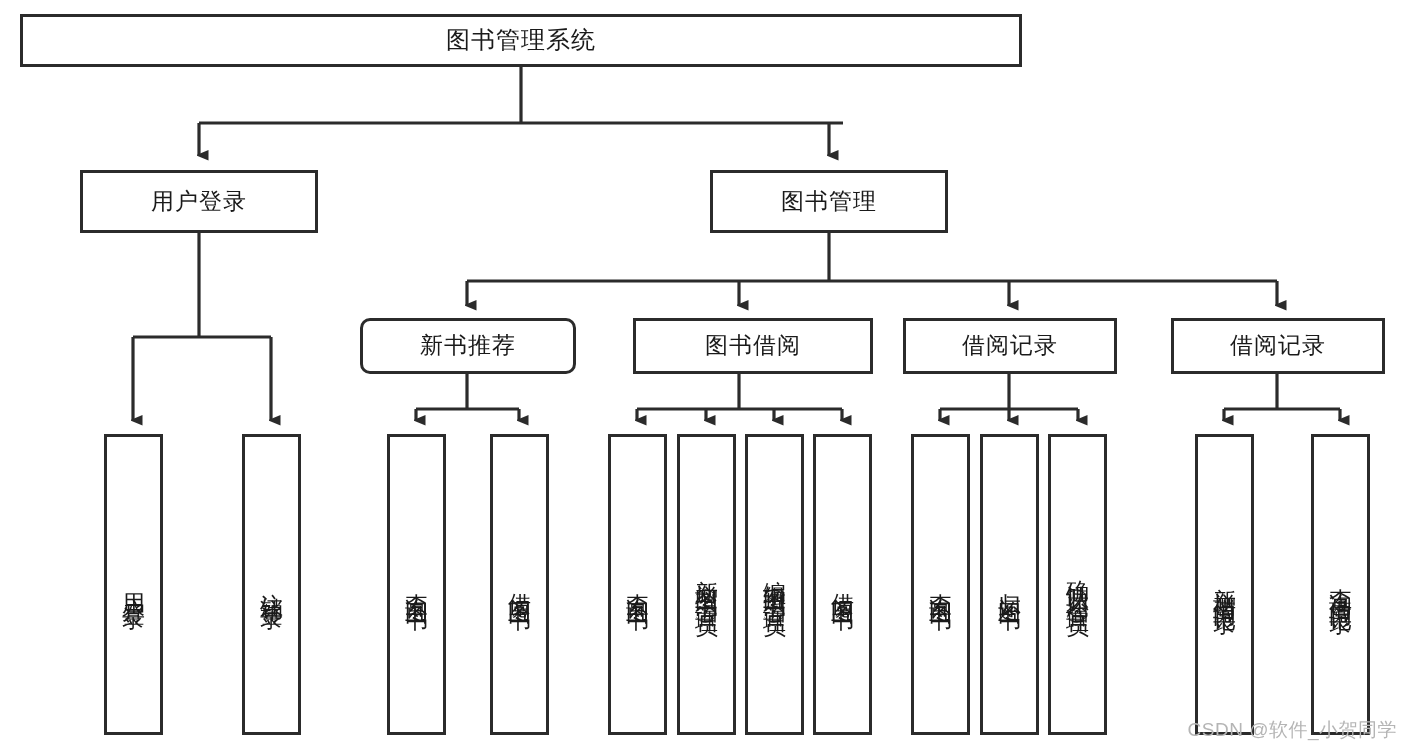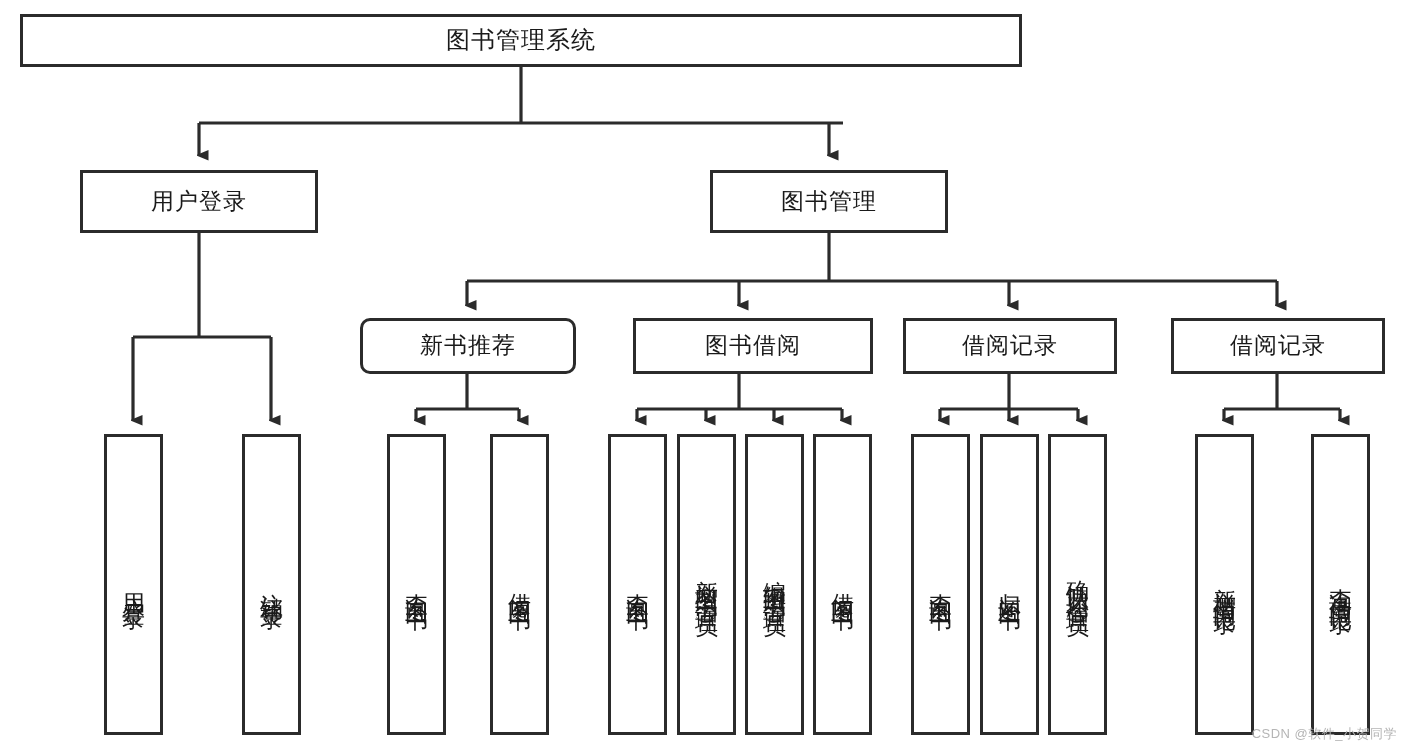--- a/index.html
+++ b/index.html
@@ -50,21 +50,21 @@
     text-align: center;
     padding: 4px 0;
   }
   .node.root {
     font-size: 24px;
   }
   .watermark {
     position: absolute;
     right: 8px;
     bottom: 4px;
-    font-size: 13px;
+    font-size: 19px;
     color: #b5b5b5;
     white-space: nowrap;
     letter-spacing: 0.5px;
   }
 </style>
 </head>
 <body>
 
 <div id="canvas">
 

